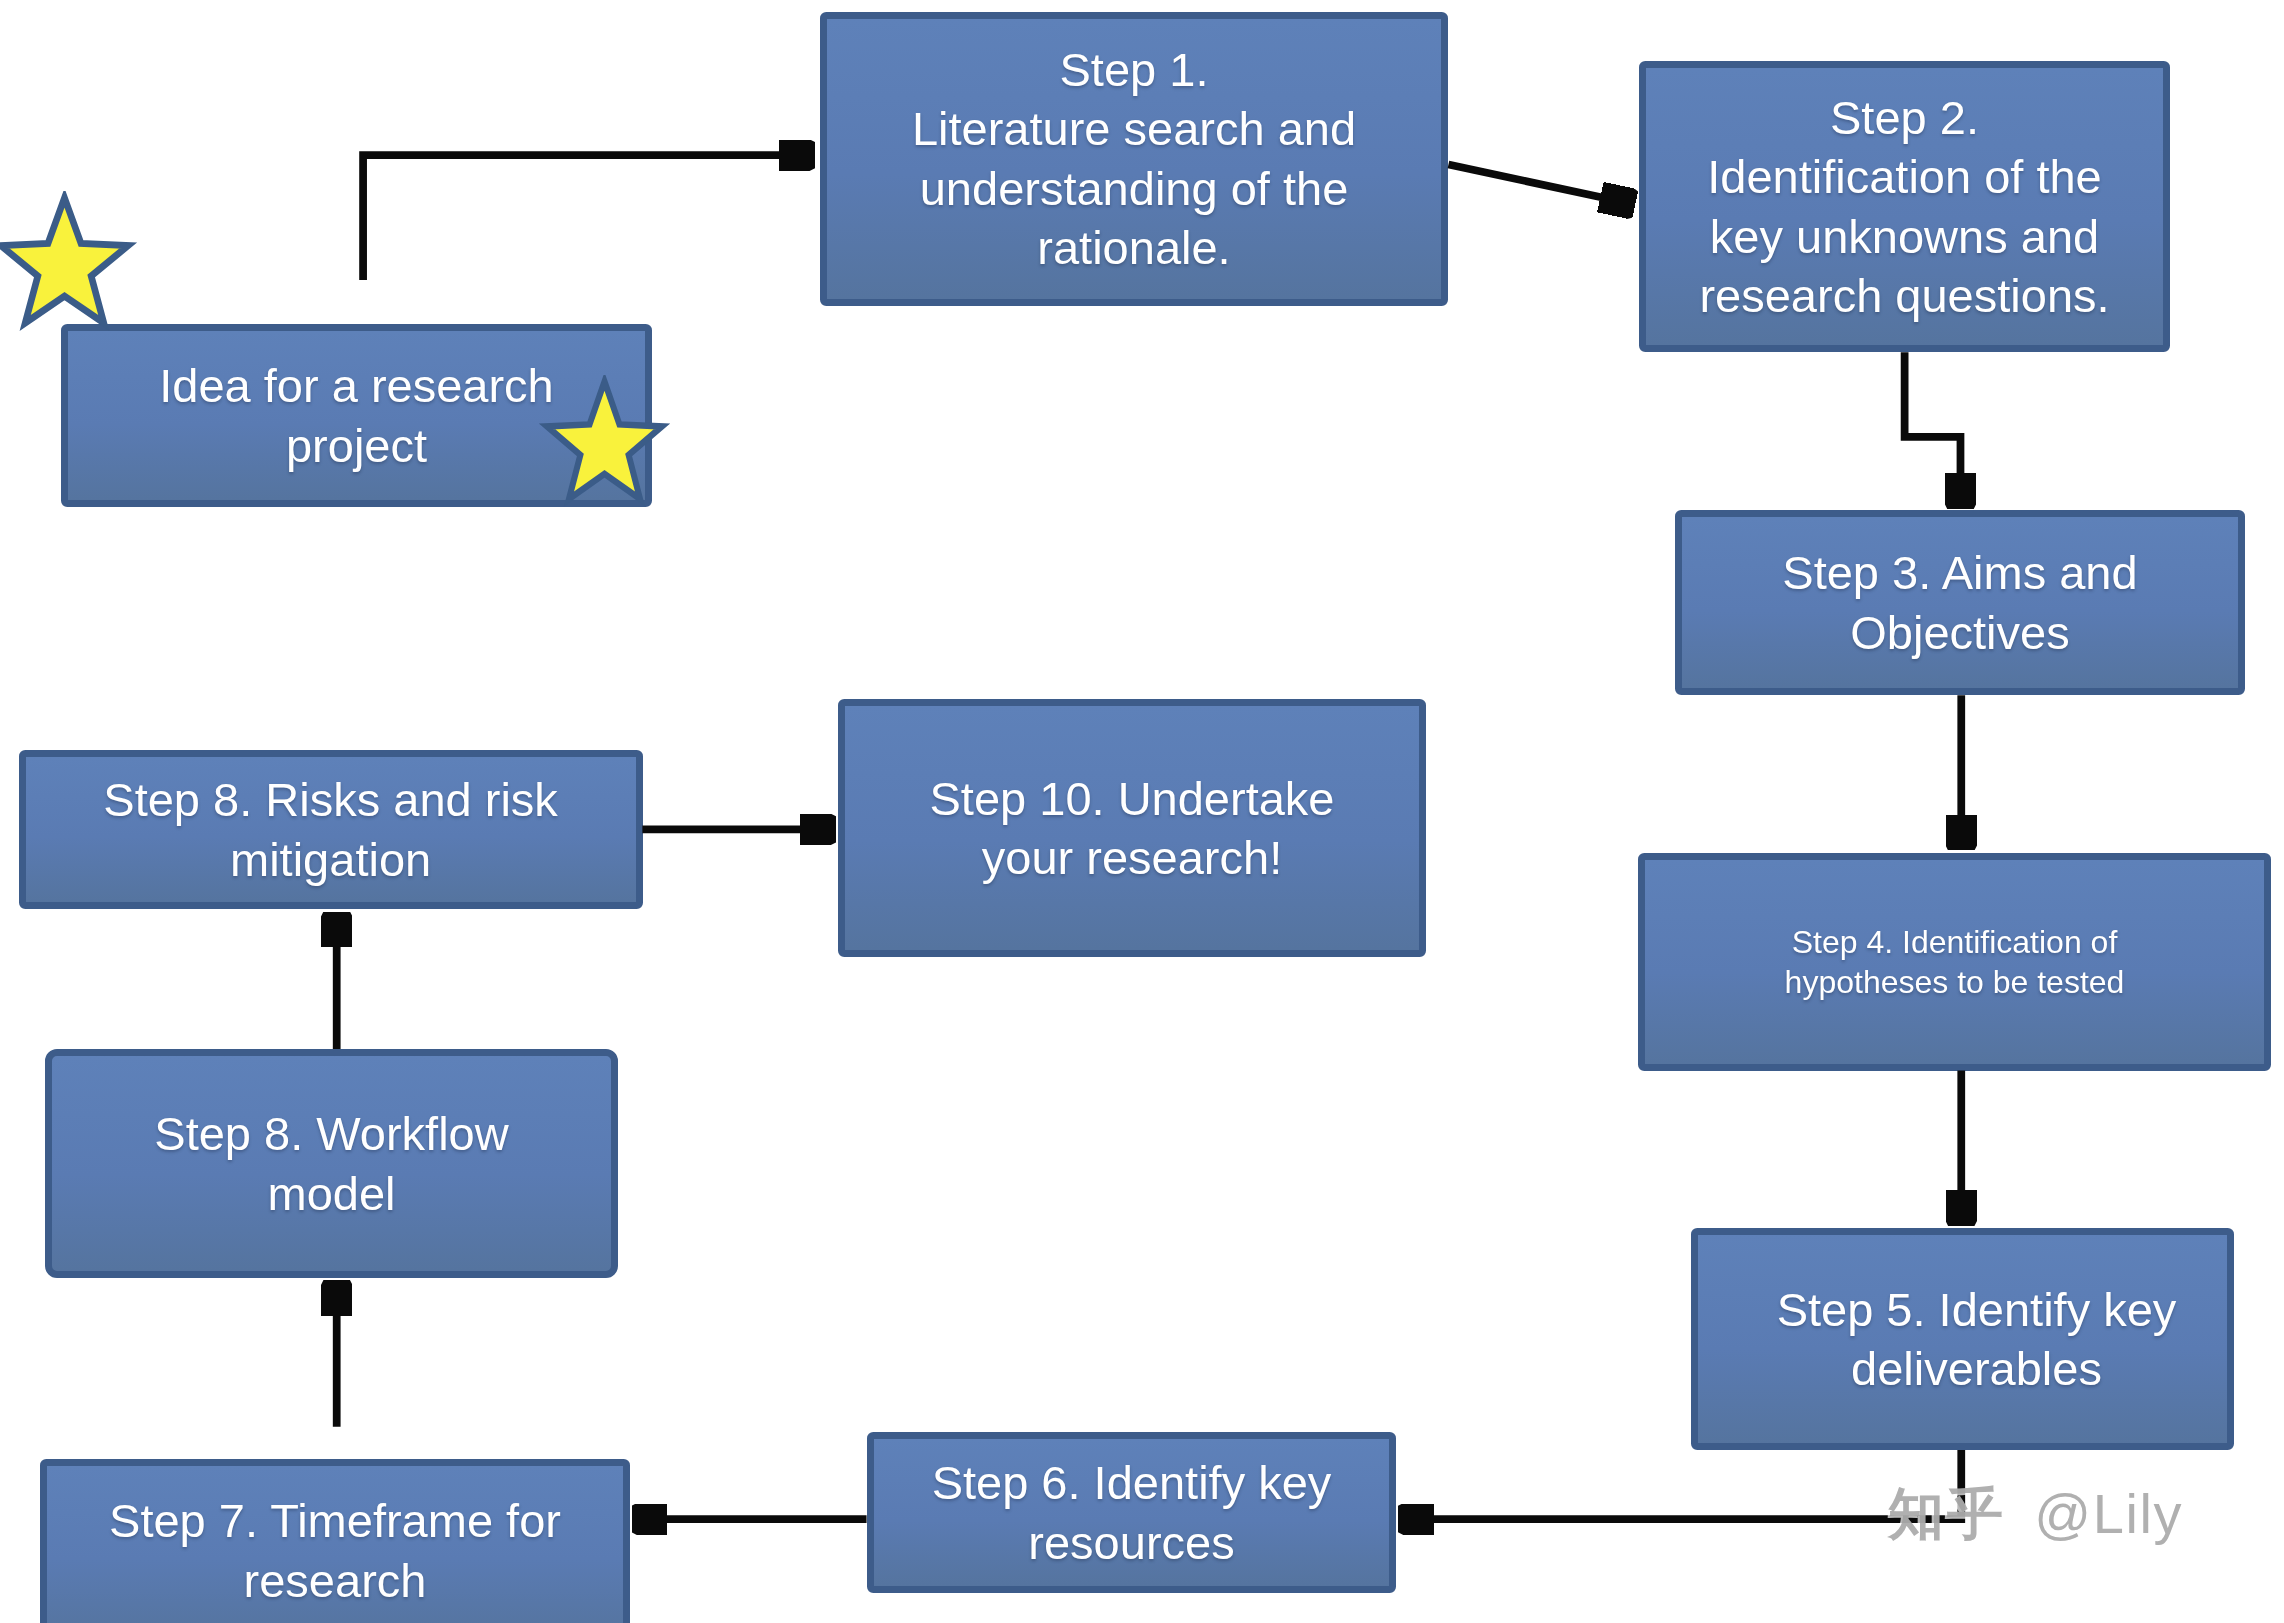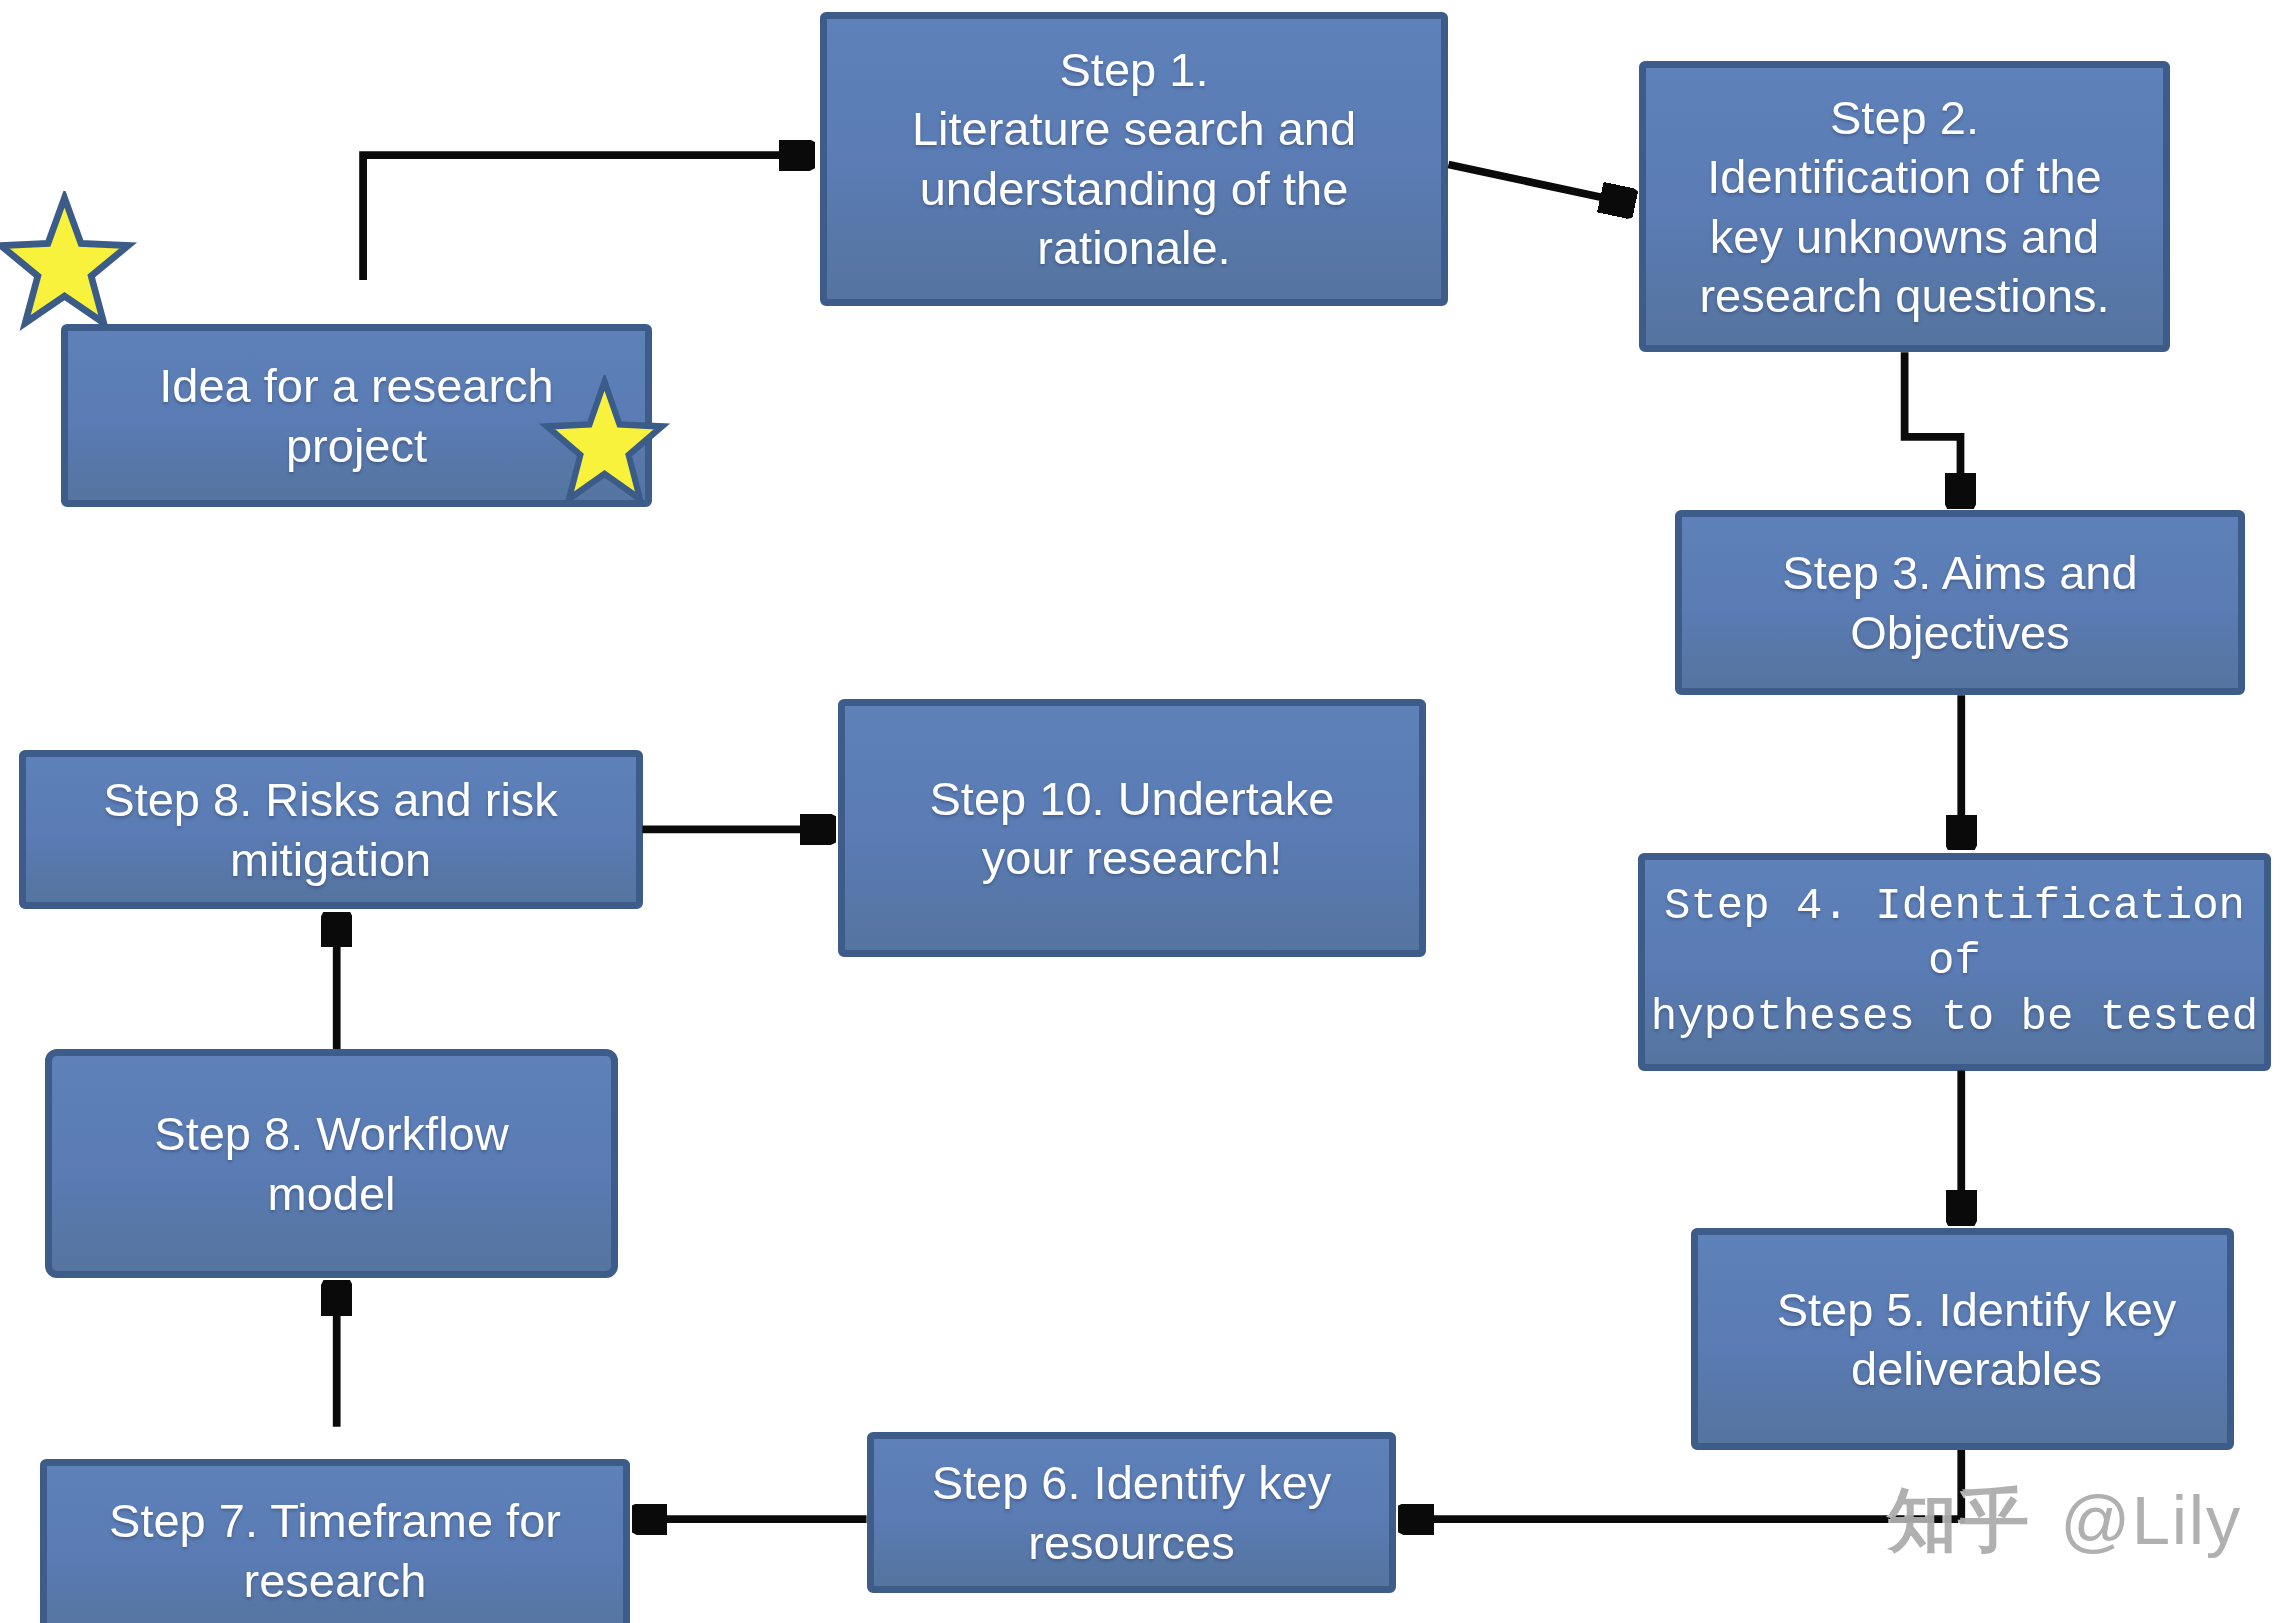--- a/index.html
+++ b/index.html
@@ -25,21 +25,21 @@
     text-align:center;
     white-space:pre-line;
     text-shadow:0 2.3px 3.1px rgba(20,30,55,.32);
   }
   #n-idea  {left:61px;  top:280px;  width:591px; height:183px;margin-top:44px;}
   #n-step1 {left:820px;top:11.6px;   width:628px; height:294px;}
   #n-step2 {left:1639px;top:61px;   width:531px; height:291px;}
   #n-step2 .lbl{font-size:47px;}
   #n-step3 {left:1675px;top:510px;  width:570px; height:185px;}
   #n-step4 {left:1638px;top:853px; width:633px; height:218px;}
-  #n-step4 .lbl{font-size:44px;font-family:Liberation Mono, monospace;}
+  #n-step4 .lbl{font-size:32px;}
   #n-step5 {left:1691px;top:1228px; width:543px; height:222px;padding-left:28px;}
   #n-step6 {left:867px;top:1432px; width:529px; height:161px;}
   #n-step7 {left:40px;  top:1427px; width:590px; height:183px;margin-top:32px;}
   #n-step8 {left:45px;  top:1049px; width:573px; height:229px;border-radius:12px;}
   #n-step9 {left:18.6px;  top:750px;  width:624px; height:159px;}
   #n-step10{left:838px;top:699px;  width:588px; height:258px;}
 
   
   #connectors{position:absolute;left:0;top:0;width:2284px;height:1623px;z-index:8;}
   #connectors path{fill:none;stroke:#0a0a0a;stroke-width:10px;}
@@ -48,21 +48,21 @@
   .star{position:absolute;z-index:12;}
   #star-big  {left:-9.3px;top:191px;width:147px;height:152px;}
   #star-small{left:538px;top:375px;width:133px;height:143px;}
   .star svg{width:100%;height:100%;display:block;}
   .star polygon{fill:#f9f23c;stroke:#3b5c88;stroke-width:10;stroke-linejoin:miter;}
 
   
   #watermark{
     position:absolute;left:1888px;top:1483px;z-index:20;
     display:flex;align-items:flex-start;gap:28px;
-    color:#acacac;font-size:69px;line-height:1.1;
+    color:#acacac;font-size:56px;line-height:1.1;
     text-shadow:-2.3px 2.3px 0 rgba(255,255,255,.75);
     opacity:.95;
   }
   #watermark .brand{font-weight:700;letter-spacing:3.1px;}
   #watermark .handle{font-weight:400;letter-spacing:1.6px;}
 </style>
 </head>
 <body>
 
 <div id="stage">

